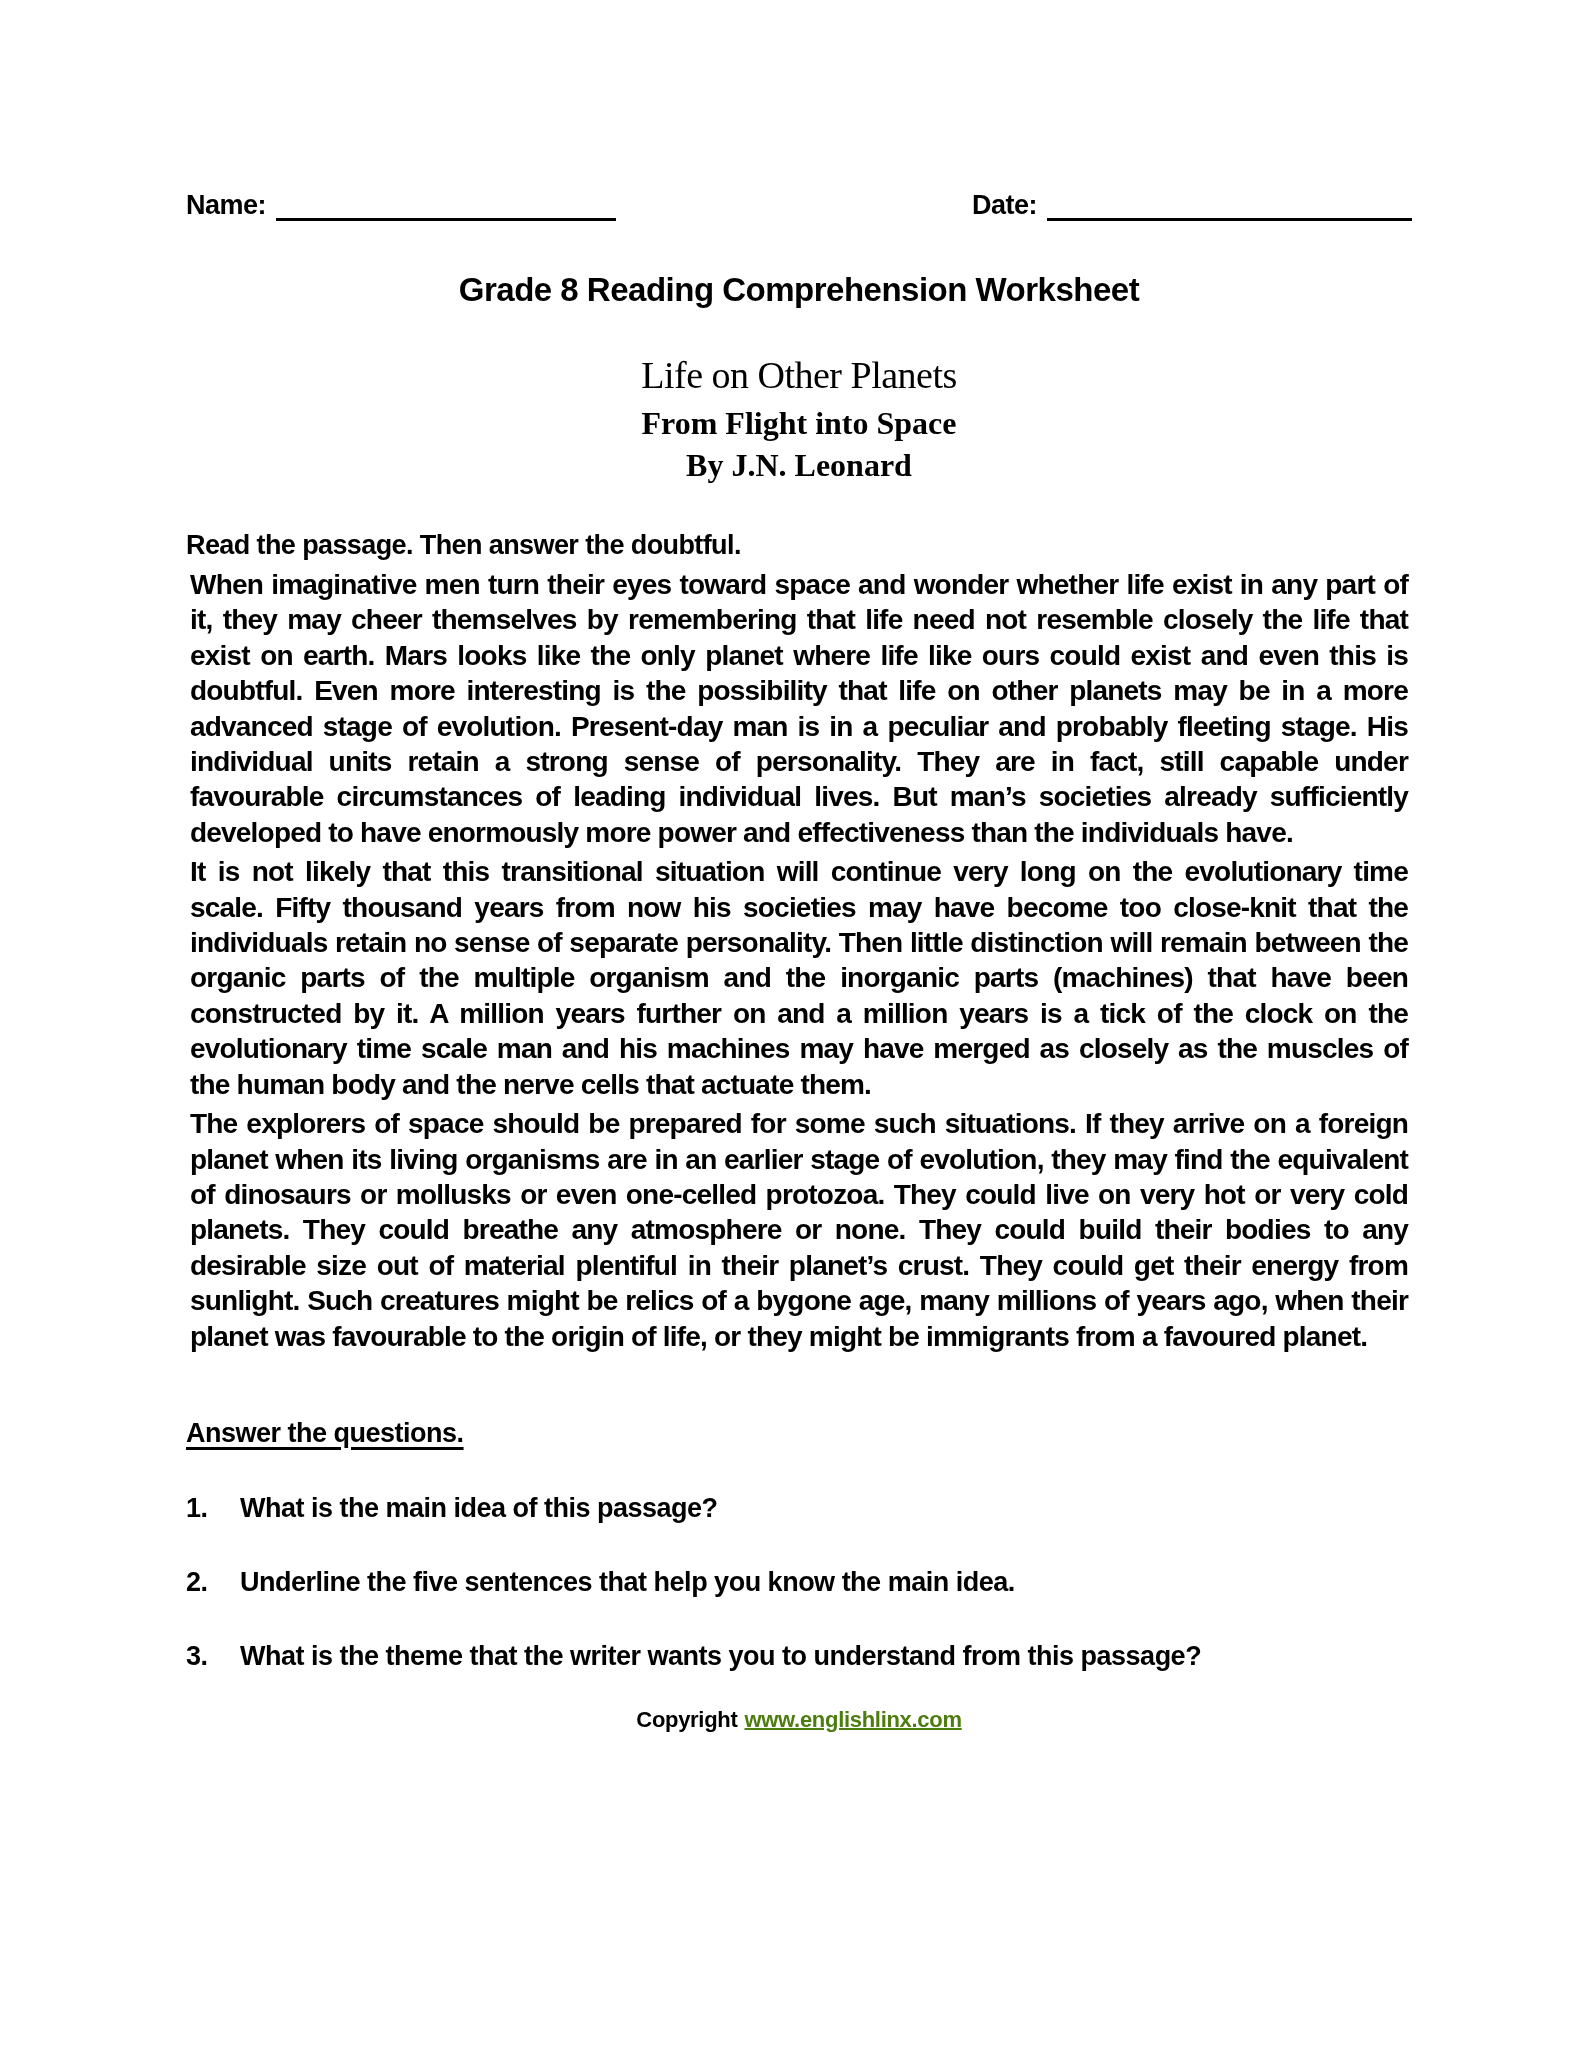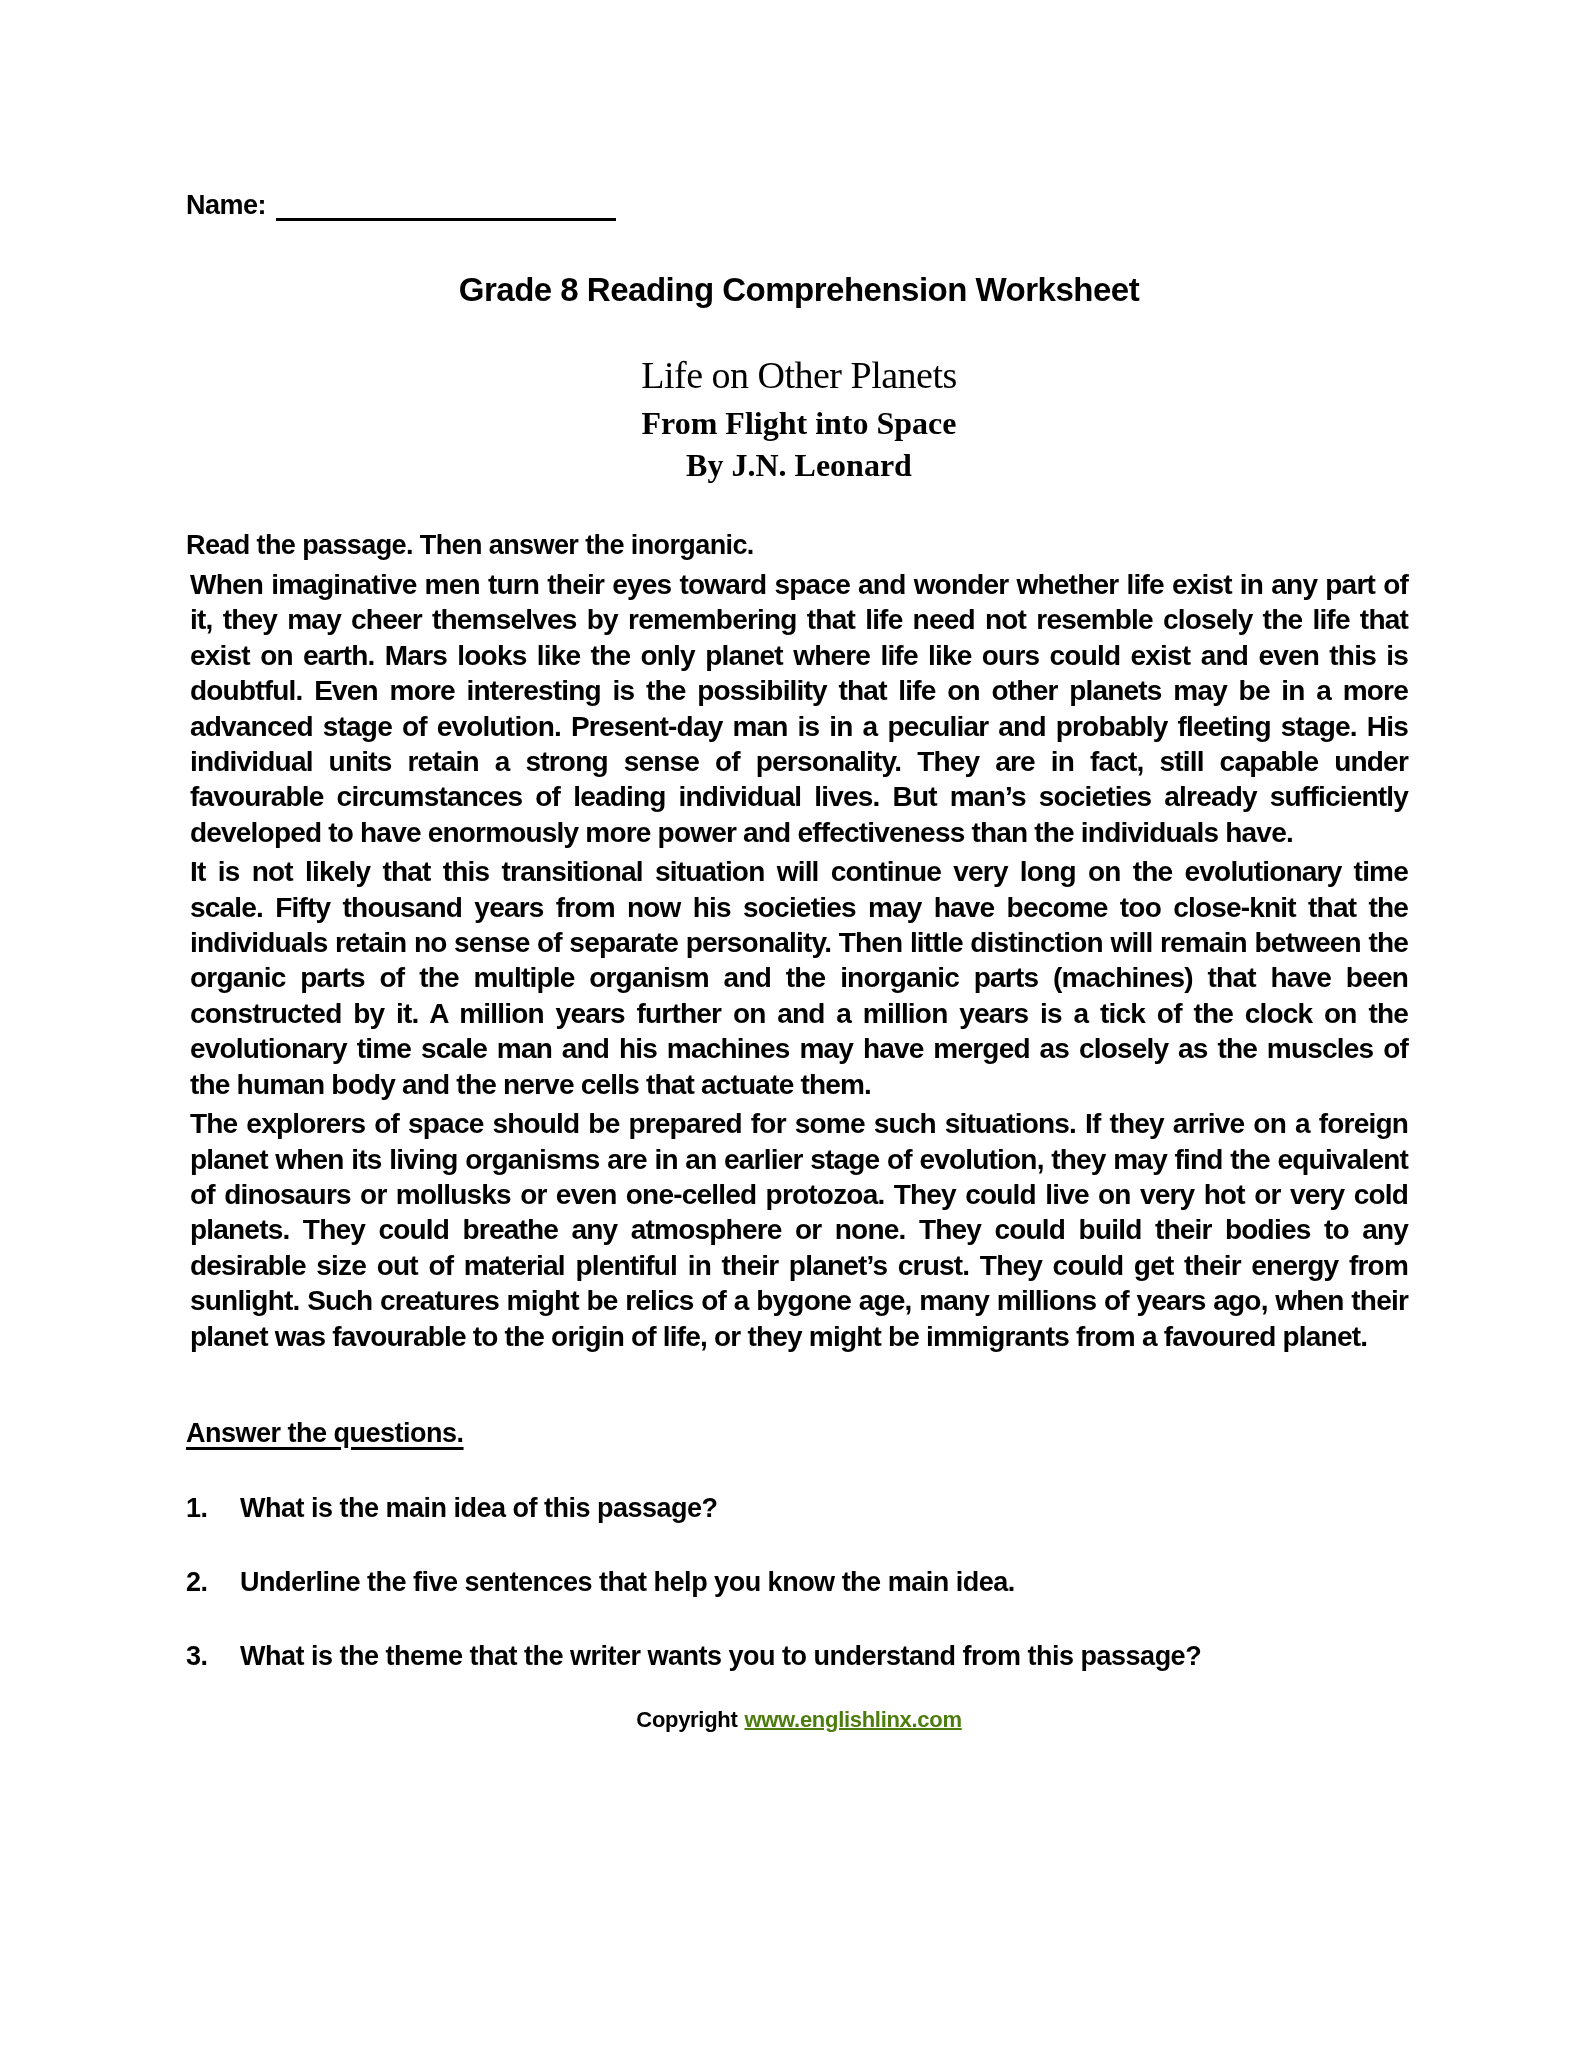--- a/index.html
+++ b/index.html
@@ -118,29 +118,33 @@
 <body>
 
 <div class="page">
   <div class="content">
 
     <div class="header-row">
       <div class="field">
         <span class="label">Name:</span>
         <span class="blank-line name"></span>
       </div>
+      <div class="field">
+        <span class="label">Date:</span>
+        <span class="blank-line date"></span>
+      </div>
     </div>
 
     <div class="worksheet-heading">Grade 8 Reading Comprehension Worksheet</div>
 
     <div class="title">Life on Other Planets</div>
     <div class="subtitle">From Flight into Space</div>
     <div class="byline">By J.N. Leonard</div>
 
-    <div class="instructions">Read the passage. Then answer the inorganic.</div>
+    <div class="instructions">Read the passage. Then answer the doubtful.</div>
 
     <div class="passage">
       <p>When imaginative men turn their eyes toward space and wonder whether life exist in any part of it, they may cheer themselves by remembering that life need not resemble closely the life that exist on earth. Mars looks like the only planet where life like ours could exist and even this is doubtful. Even more interesting is the possibility that life on other planets may be in a more advanced stage of evolution. Present-day man is in a peculiar and probably fleeting stage. His individual units retain a strong sense of personality. They are in fact, still capable under favourable circumstances of leading individual lives. But man’s societies already sufficiently developed to have enormously more power and effectiveness than the individuals have.</p>
       <p>It is not likely that this transitional situation will continue very long on the evolutionary time scale. Fifty thousand years from now his societies may have become too close-knit that the individuals retain no sense of separate personality. Then little distinction will remain between the organic parts of the multiple organism and the inorganic parts (machines) that have been constructed by it. A million years further on and a million years is a tick of the clock on the evolutionary time scale man and his machines may have merged as closely as the muscles of the human body and the nerve cells that actuate them.</p>
       <p>The explorers of space should be prepared for some such situations. If they arrive on a foreign planet when its living organisms are in an earlier stage of evolution, they may find the equivalent of dinosaurs or mollusks or even one-celled protozoa. They could live on very hot or very cold planets. They could breathe any atmosphere or none. They could build their bodies to any desirable size out of material plentiful in their planet’s crust. They could get their energy from sunlight. Such creatures might be relics of a bygone age, many millions of years ago, when their planet was favourable to the origin of life, or they might be immigrants from a favoured planet.</p>
     </div>
 
     <div class="questions-heading">Answer the questions.</div>
 
     <div class="questions">

